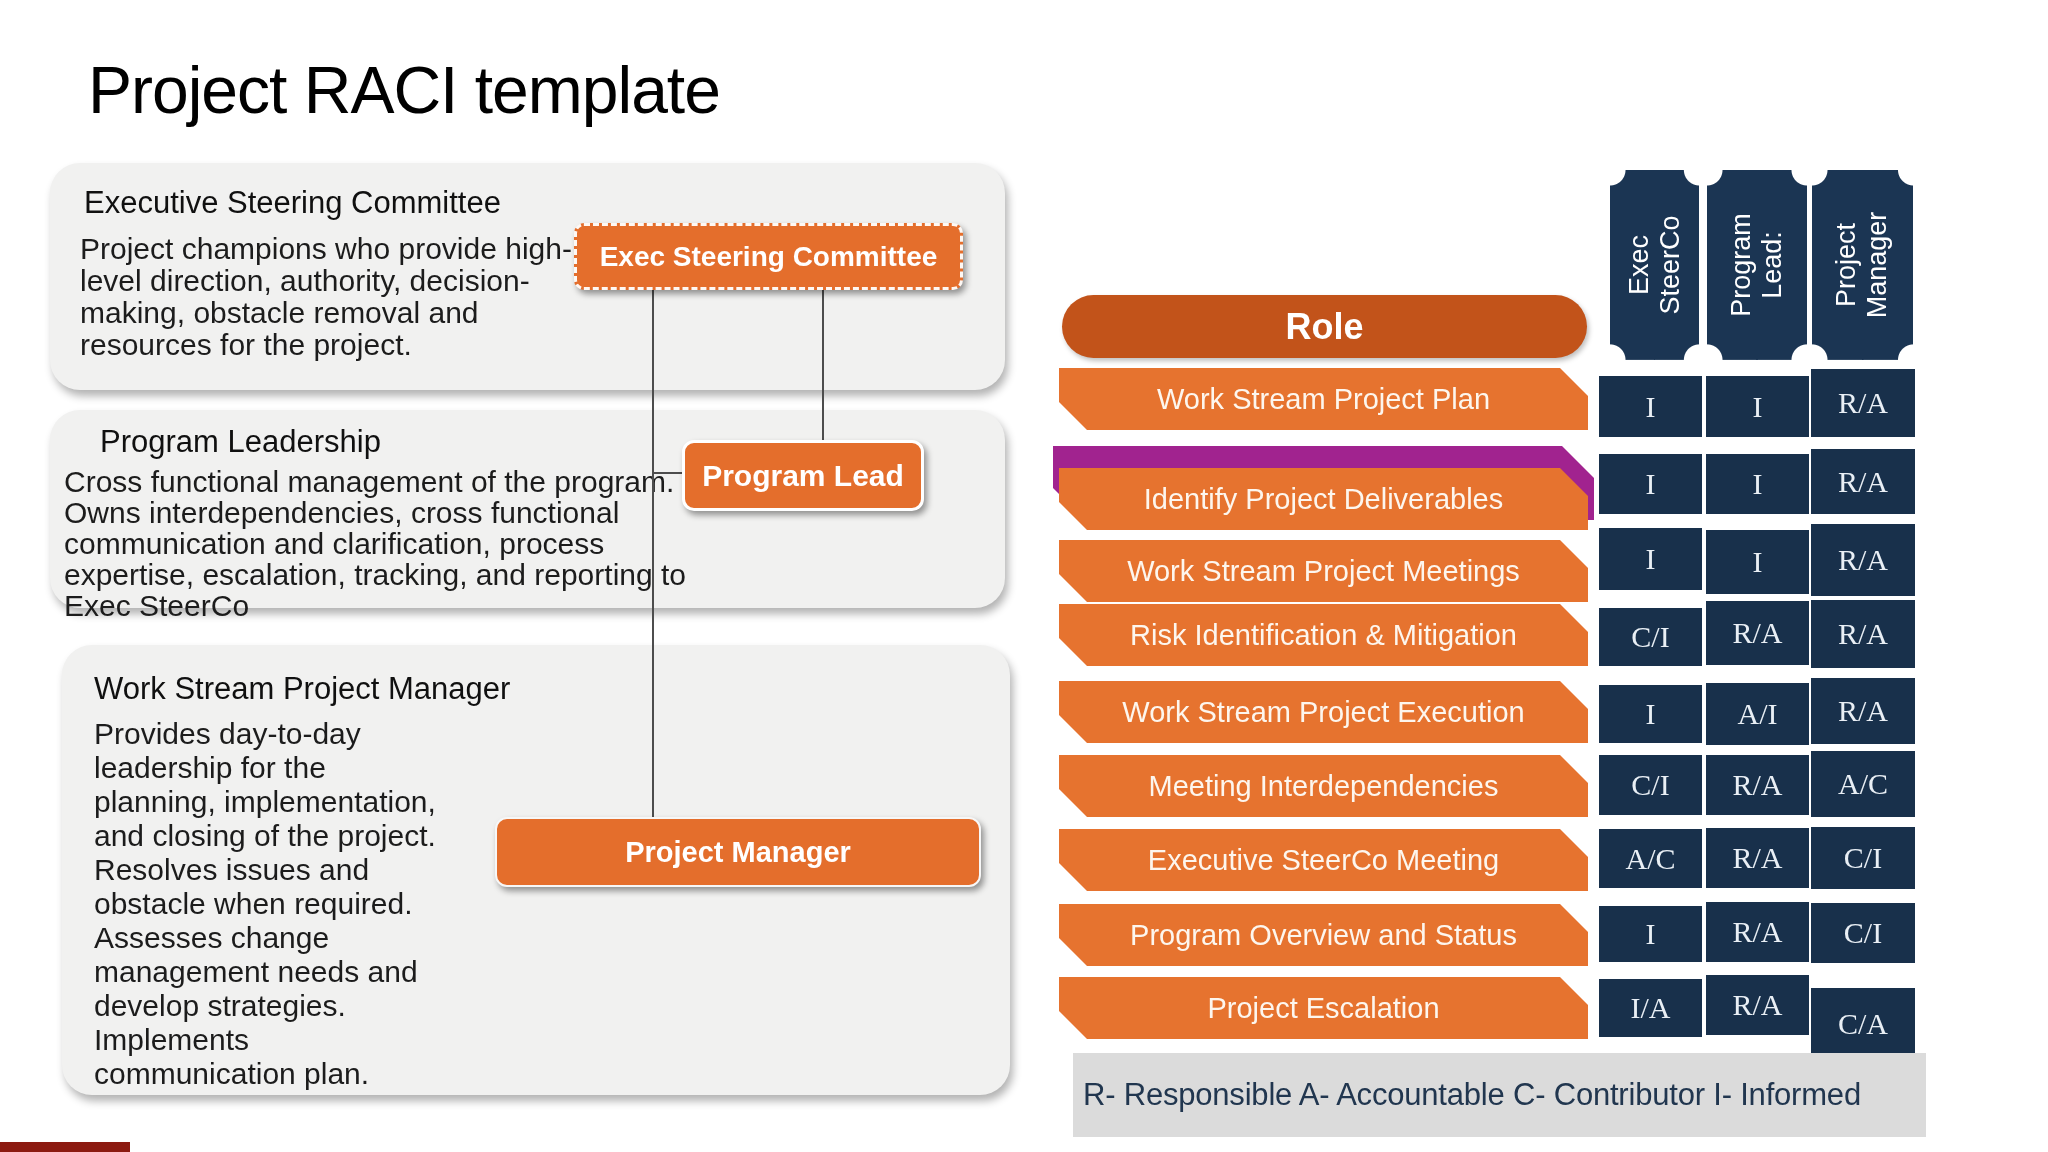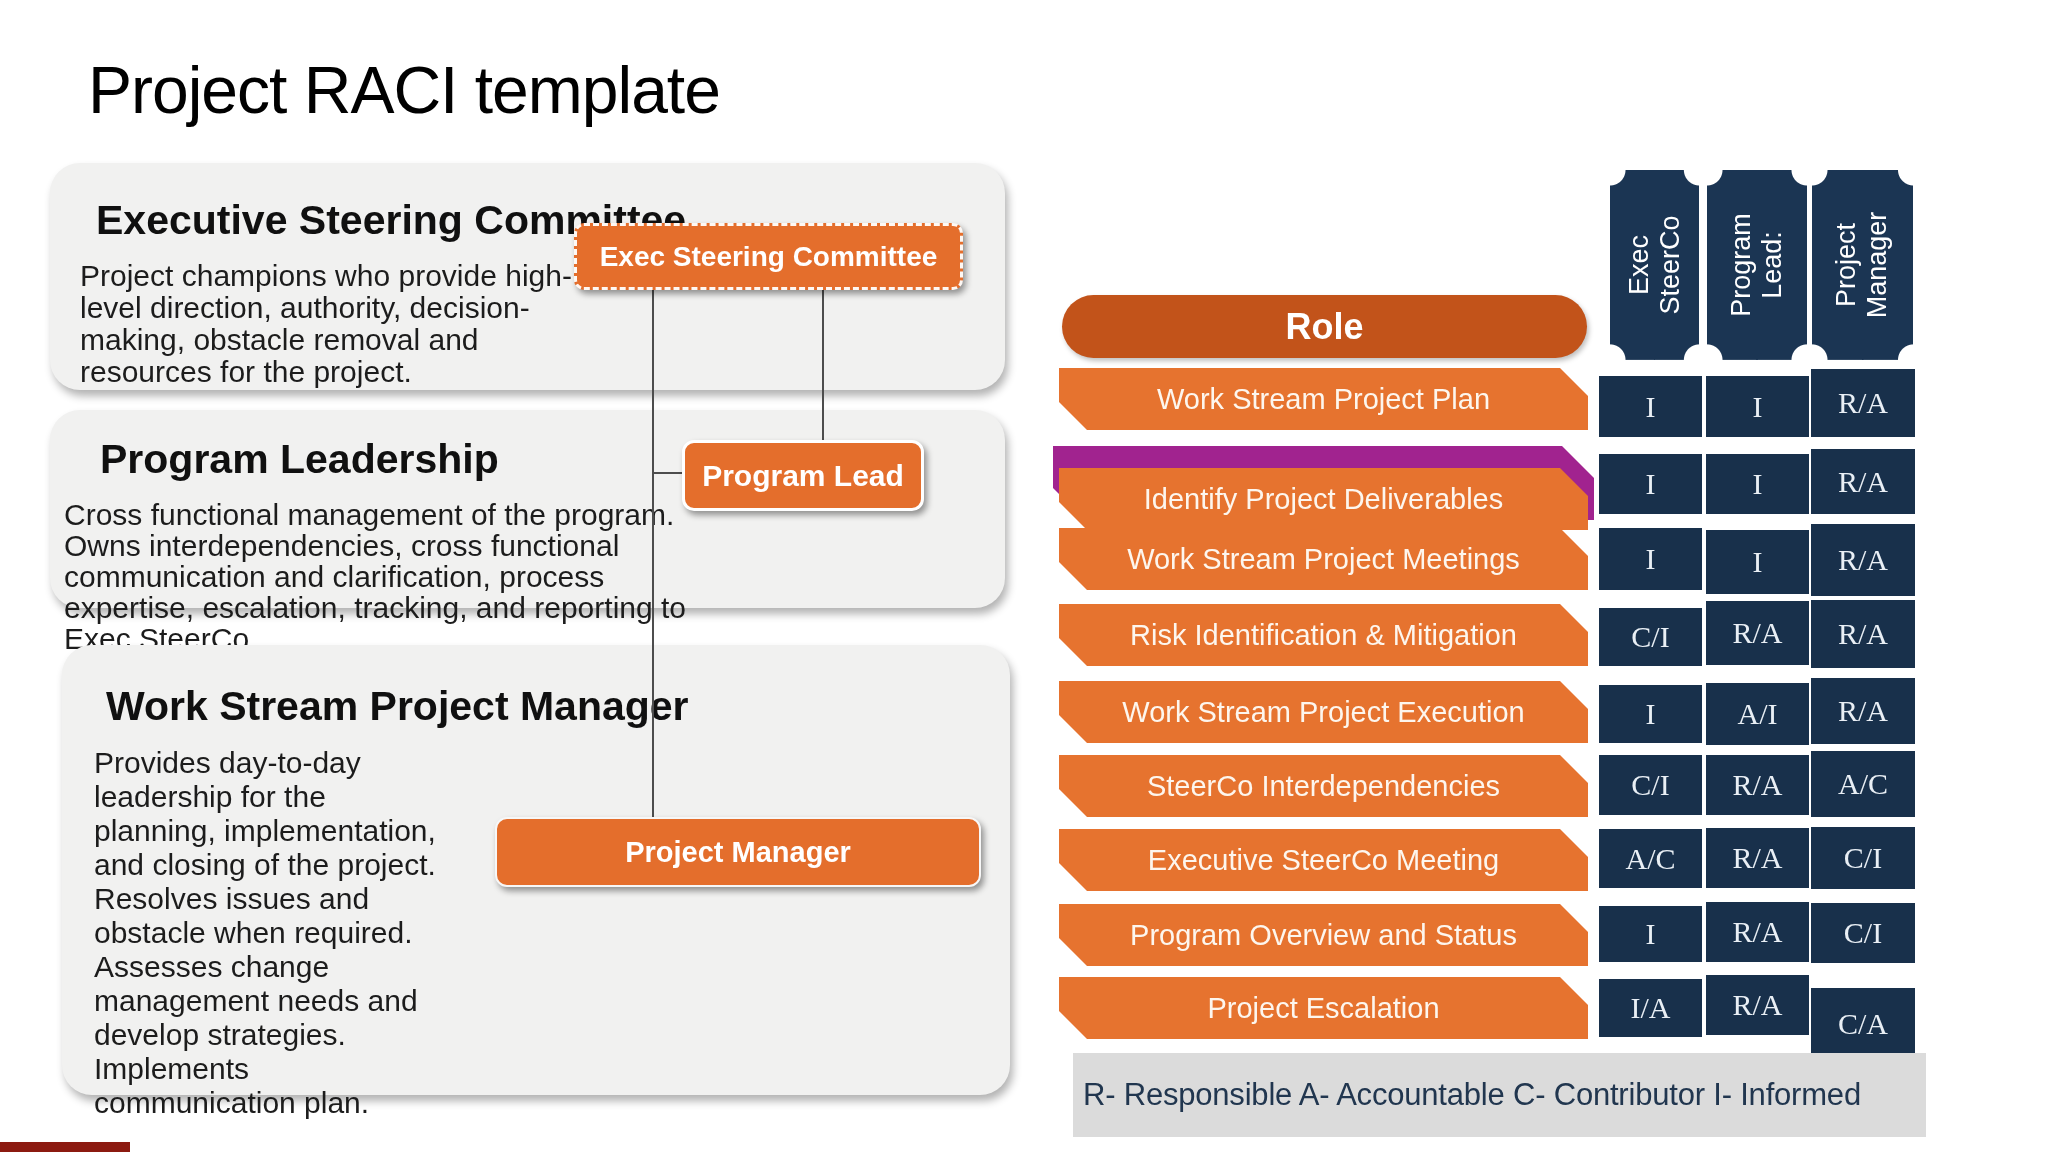--- a/index.html
+++ b/index.html
@@ -6,21 +6,21 @@
   #canvas{position:relative;width:2048px;height:1152px;background:#ffffff;overflow:hidden;
           font-family:"Liberation Sans","DejaVu Sans",sans-serif;}
 
   
   .page-title{position:absolute;left:88px;top:52px;font-size:66px;font-weight:400;
               color:#000000;letter-spacing:-1px;}
 
   
   .info-box{position:absolute;background:#f1f1f0;border-radius:30px;
             box-shadow:3px 6px 9px rgba(0,0,0,0.30);color:#1c1c1c;}
-  .info-box h2{margin:16px;font-size:41px;font-weight:700;color:#101010;}
+  .info-box h2{margin:4px;font-size:31px;font-weight:400;color:#101010;}
   .info-box p{margin:12px 0 0 0;font-size:30px;line-height:32px;white-space:pre-line;}
   #box1{left:50px;top:163px;width:955px;height:227px;padding:0;}
   #box1 .inner{padding:18px 30px;}
   #box2{left:50px;top:410px;width:955px;height:198px;}
   #box2 .inner{padding:10px 14px;}
   #box2 h2{margin-left:36px;}
   #box2 p{margin-top:6px;line-height:31px;}
   #box3{left:62px;top:645px;width:948px;height:450px;}
   #box3 .inner{padding:22px 28px;}
   #box3 p{margin-top:10px;margin-left:4px;line-height:34px;}
@@ -139,24 +139,24 @@
   </div>
   <div class="colh" style="left:1812px;width:101px;">
     <span class="rot">Project
 Manager</span>
   </div>
 
   <div class="hl-outline"></div>
 
   <div class="row-label" style="top:368px;">Work Stream Project Plan</div>
   <div class="row-label" style="top:468px;">Identify Project Deliverables</div>
-  <div class="row-label" style="top:528px;">Work Stream Project Meetings</div>
+  <div class="row-label" style="top:540px;">Work Stream Project Meetings</div>
   <div class="row-label" style="top:604px;">Risk Identification &amp; Mitigation</div>
   <div class="row-label" style="top:681px;">Work Stream Project Execution</div>
-  <div class="row-label" style="top:755px;">SteerCo Interdependencies</div>
+  <div class="row-label" style="top:755px;">Meeting Interdependencies</div>
   <div class="row-label" style="top:829px;">Executive SteerCo Meeting</div>
   <div class="row-label" style="top:904px;">Program Overview and Status</div>
   <div class="row-label" style="top:977px;">Project Escalation</div>
 
   <div class="cell" style="left:1599px;top:376px;width:103px;height:61px;">I</div>
   <div class="cell" style="left:1706px;top:376px;width:103px;height:61px;">I</div>
   <div class="cell" style="left:1811px;top:369px;width:104px;height:68px;">R/A</div>
 
   <div class="cell" style="left:1599px;top:454px;width:103px;height:60px;">I</div>
   <div class="cell" style="left:1706px;top:454px;width:103px;height:60px;">I</div>

